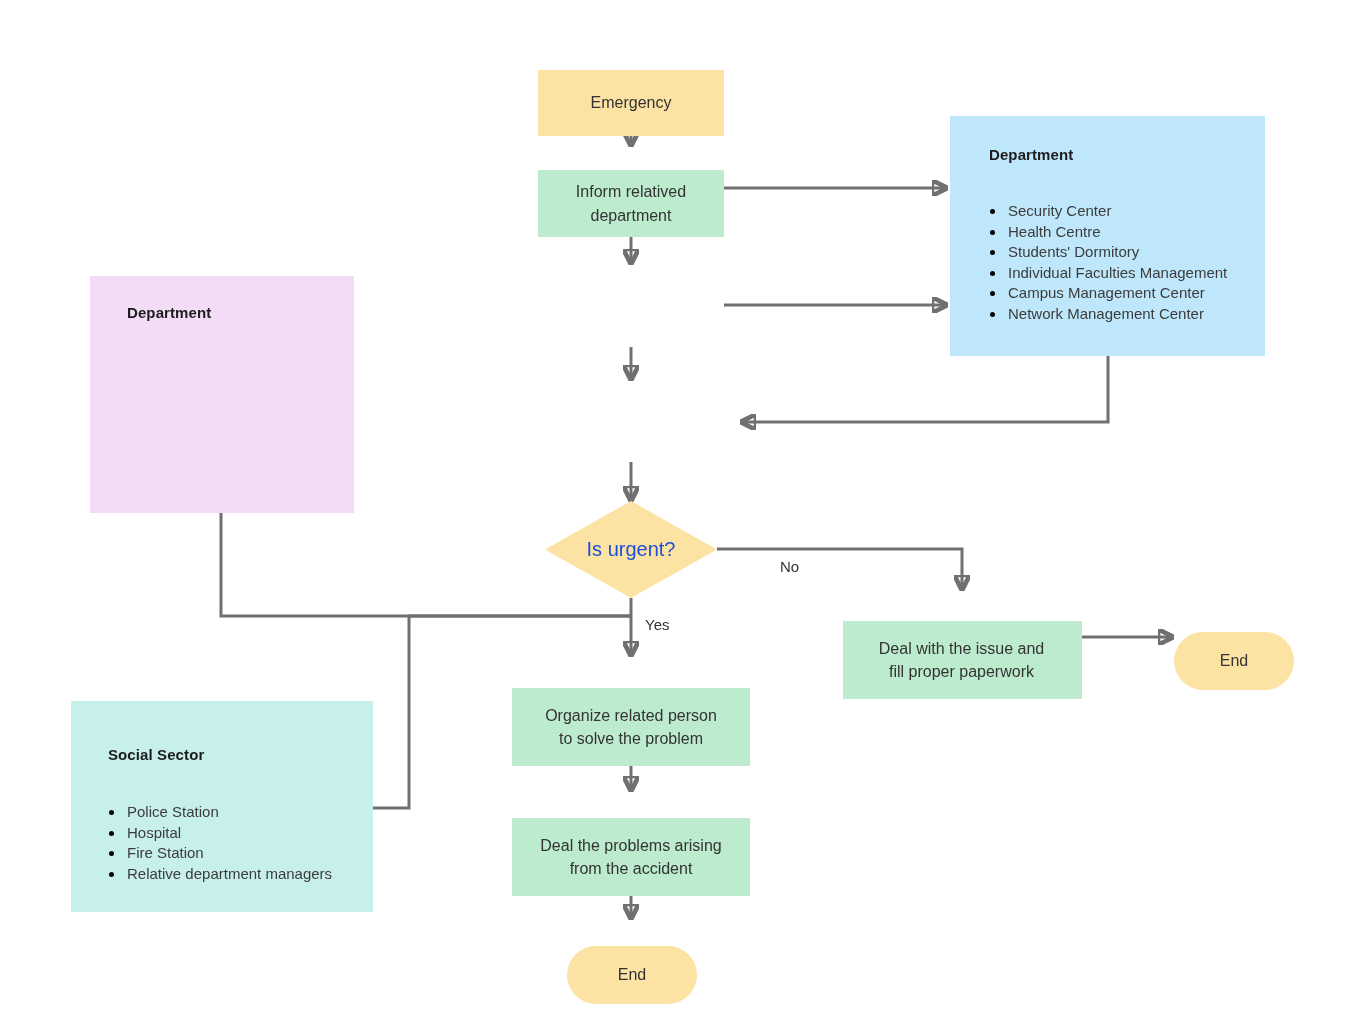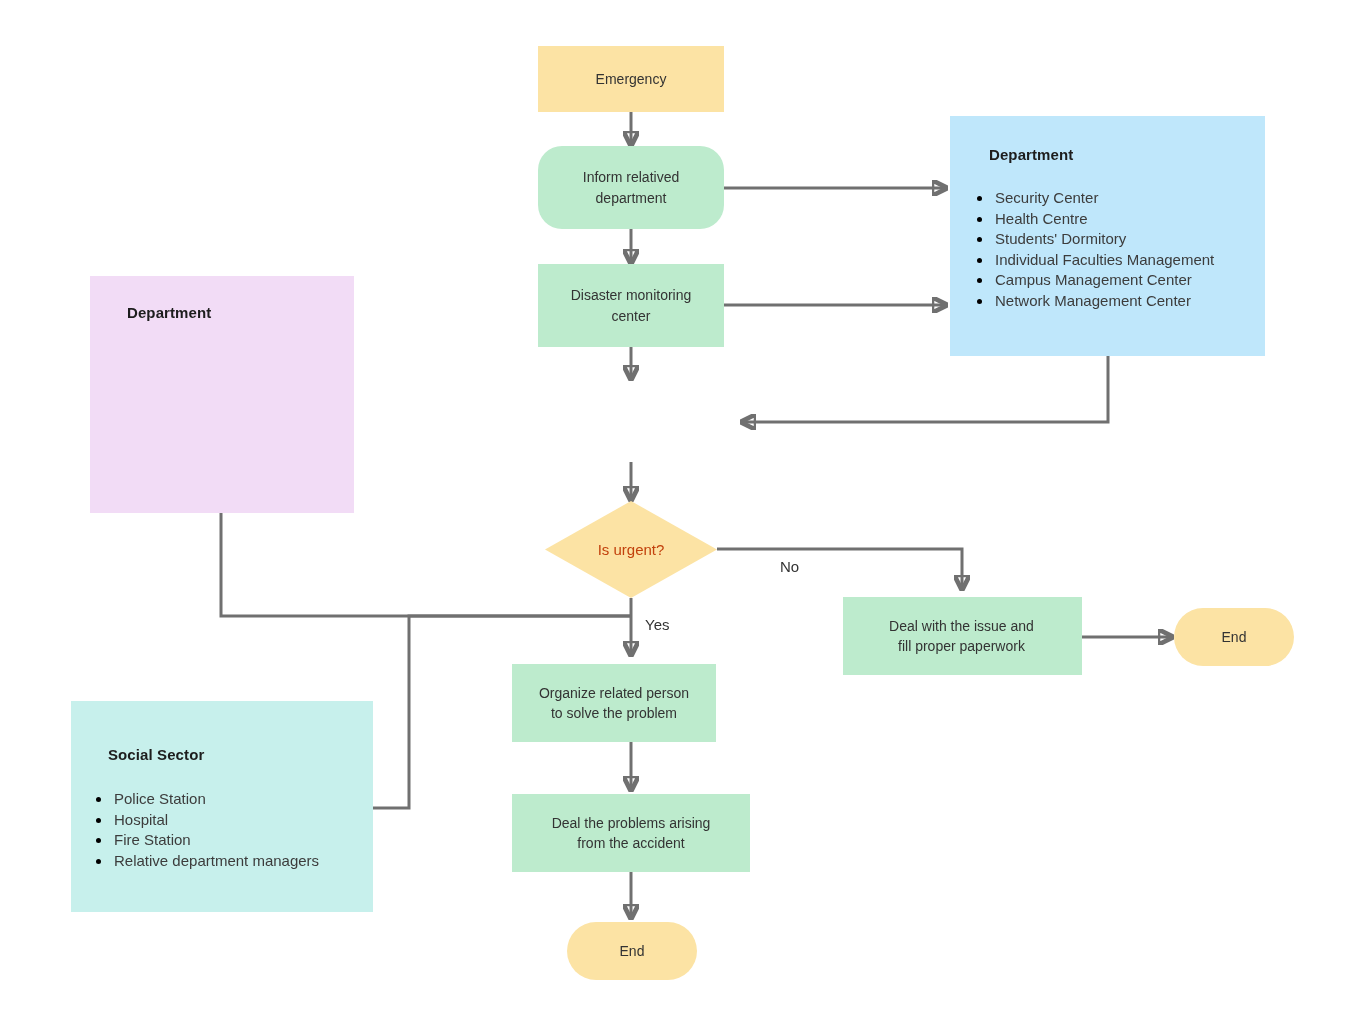--- a/index.html
+++ b/index.html
@@ -20,24 +20,25 @@
     overflow: hidden;
   }
   .node {
     position: absolute;
     box-sizing: border-box;
     display: flex;
     align-items: center;
     justify-content: center;
     text-align: center;
     color: #333333;
-    font-size: 14px;
+    font-size: 16px;
     line-height: 1.45;
     padding: 4px 10px;
     white-space: pre-line;
+    margin-top: 24px;
   }
   .node.process  { background: #BDEBCD; }
   .node.terminal { background: #FCE3A4; }
   .pill          { border-radius: 30px; }
 
   .panel {
     position: absolute;
     box-sizing: border-box;
     padding: 0;
   }
@@ -47,21 +48,21 @@
 
   .panel-title {
     position: absolute;
     font-size: 15px;
     font-weight: bold;
     color: #1d1d1d;
     letter-spacing: .1px;
   }
   .panel-list {
     position: absolute;
-    margin: 3px;
+    margin: 16px;
     padding: 0 0 0 20px;
     list-style: disc;
     color: #3c3c3c;
     font-size: 15px;
     line-height: 20.5px;
   }
   .panel-list li { padding-left: 2px; }
   .panel-list li::marker { color: #000000; font-size: 15px; }
 
   .diamond {
@@ -71,22 +72,22 @@
     justify-content: center;
   }
   .diamond .dshape {
     position: absolute;
     inset: 0;
     background: #FCE3A4;
     clip-path: polygon(50% 0%, 100% 50%, 50% 100%, 0% 50%);
   }
   .diamond .dlabel {
     position: relative;
-    font-size: 15px;
-    color: #c2410c;
+    font-size: 20px;
+    color: #1d4ed8;
   }
 
   .edge-label {
     position: absolute;
     font-size: 15px;
     color: #333333;
     white-space: nowrap;
   }
 
   svg.wires {
@@ -158,38 +159,36 @@
 
     
     <line x1="631" y1="872" x2="631" y2="918" marker-end="url(#arrow)"></line>
   </svg>
 
   <div class="edge-label" style="left:780px; top:558px;">No</div>
   <div class="edge-label" style="left:645px; top:616px;">Yes</div>
 
   <div class="node terminal" style="left:538px; top:46px; width:186px; height:66px;">Emergency</div>
 
-  <div class="node process" style="left:538px; top:146px; width:186px; height:83px;border-radius:24px;">Inform relatived
+  <div class="node process" style="left:538px; top:146px; width:186px; height:67px;">Inform relatived
 department</div>
 
-  <div class="node process" style="left:538px; top:264px; width:186px; height:83px;">Disaster monitoring
-center</div>
 
 
   <div class="diamond" style="left:545px; top:501px; width:172px; height:97px;">
     <div class="dshape"></div>
     <div class="dlabel">Is urgent?</div>
   </div>
 
   <div class="node process" style="left:843px; top:597px; width:239px; height:78px;padding-left:8px;">Deal with the issue and
 fill proper paperwork</div>
 
   <div class="node terminal pill" style="left:1174px; top:608px; width:120px; height:58px;">End</div>
 
-  <div class="node process" style="left:512px; top:664px; width:204px; height:78px;">Organize related person
+  <div class="node process" style="left:512px; top:664px; width:238px; height:78px;">Organize related person
 to solve the problem</div>
 
   <div class="node process" style="left:512px; top:794px; width:238px; height:78px;">Deal the problems arising
 from the accident</div>
 
   <div class="node terminal pill" style="left:567px; top:922px; width:130px; height:58px;">End</div>
 
   <div class="panel blue" style="left:950px; top:116px; width:315px; height:240px;">
     <div class="panel-title" style="left:39px; top:30px;">Department</div>
     <ul class="panel-list" style="left:20px; top:69px;">

